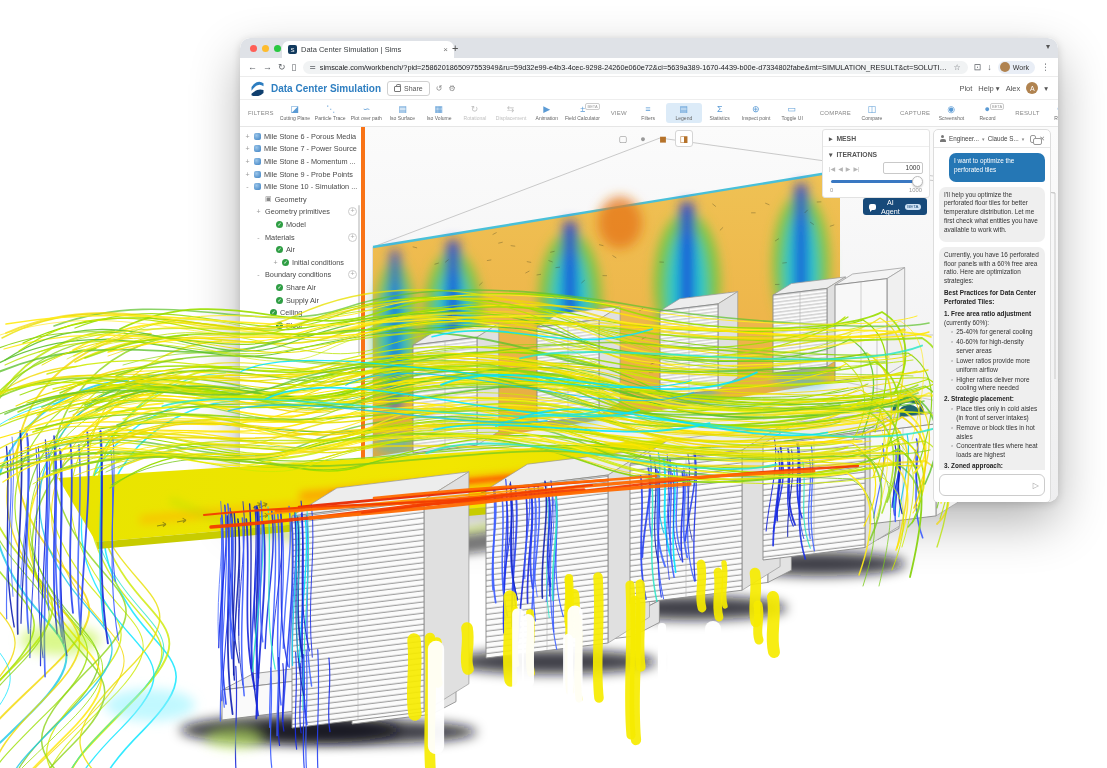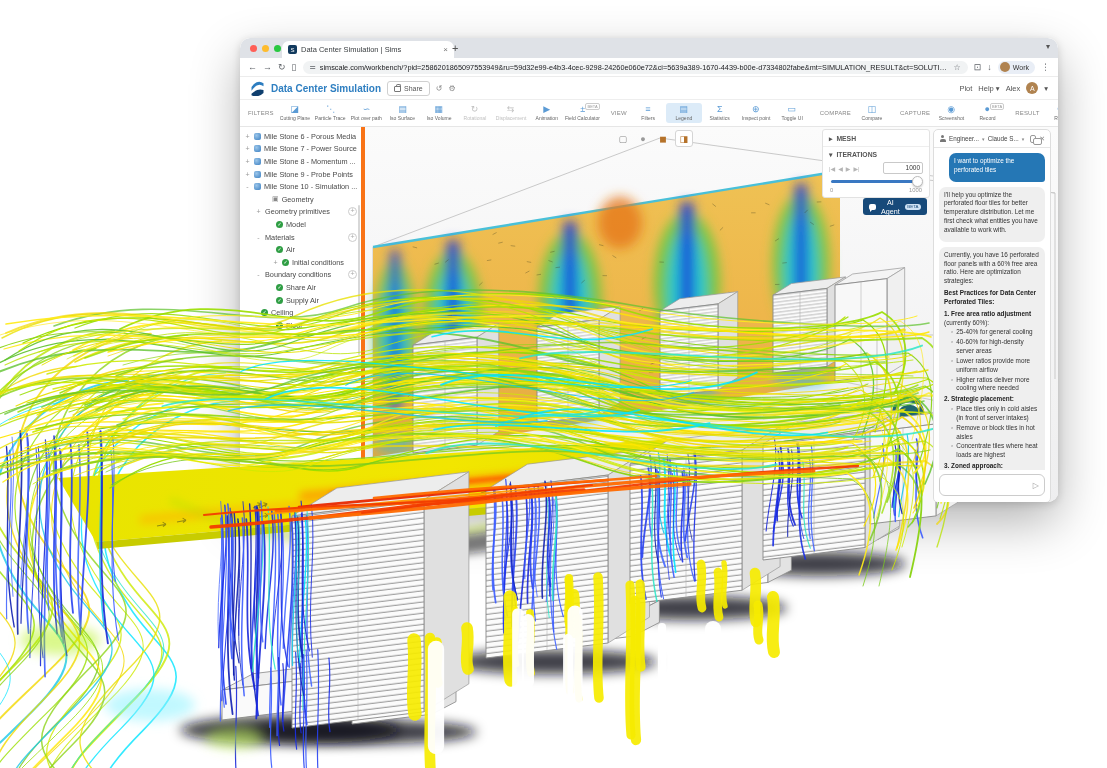--- a/index.html
+++ b/index.html
@@ -295,21 +295,21 @@
           <div class="trow" style="padding-left: 4px;">
             <span class="texp">+</span>
             <span class="msic"></span>
             <span style="overflow: hidden; text-overflow: ellipsis;">Mile Stone 9 - Probe Points</span>
           </div>
           <div class="trow" style="padding-left: 4px;">
             <span class="texp">-</span>
             <span class="msic"></span>
             <span style="overflow: hidden; text-overflow: ellipsis;">Mile Stone 10 - Simulation ...</span>
           </div>
-          <div class="trow" style="padding-left: 22px;">
+          <div class="trow" style="padding-left: 15px;">
             <span class="texp"></span>
             <span class="geoic">▣</span>
             <span style="overflow: hidden; text-overflow: ellipsis;">Geometry</span>
           </div>
           <div class="trow" style="padding-left: 15px;">
             <span class="texp">+</span>
             <span style="overflow: hidden; text-overflow: ellipsis;">Geometry primitives</span>
             <span class="tplus">+</span>
           </div>
           <div class="trow" style="padding-left: 26px;">
@@ -340,21 +340,21 @@
           <div class="trow" style="padding-left: 26px;">
             <span class="texp"></span>
             <span class="tick">✓</span>
             <span style="overflow: hidden; text-overflow: ellipsis;">Share Air</span>
           </div>
           <div class="trow" style="padding-left: 26px;">
             <span class="texp"></span>
             <span class="tick">✓</span>
             <span style="overflow: hidden; text-overflow: ellipsis; text-align: center;">Supply Air</span>
           </div>
-          <div class="trow" style="padding-left: 11px;">
+          <div class="trow" style="padding-left: 20px;">
             <span class="texp"></span>
             <span class="tick">✓</span>
             <span style="overflow: hidden; text-overflow: ellipsis;">Ceiling</span>
           </div>
           <div class="trow" style="padding-left: 26px;">
             <span class="texp"></span>
             <span class="tick">✓</span>
             <span style="overflow: hidden; text-overflow: ellipsis;">Floor</span>
           </div>
         </div>

